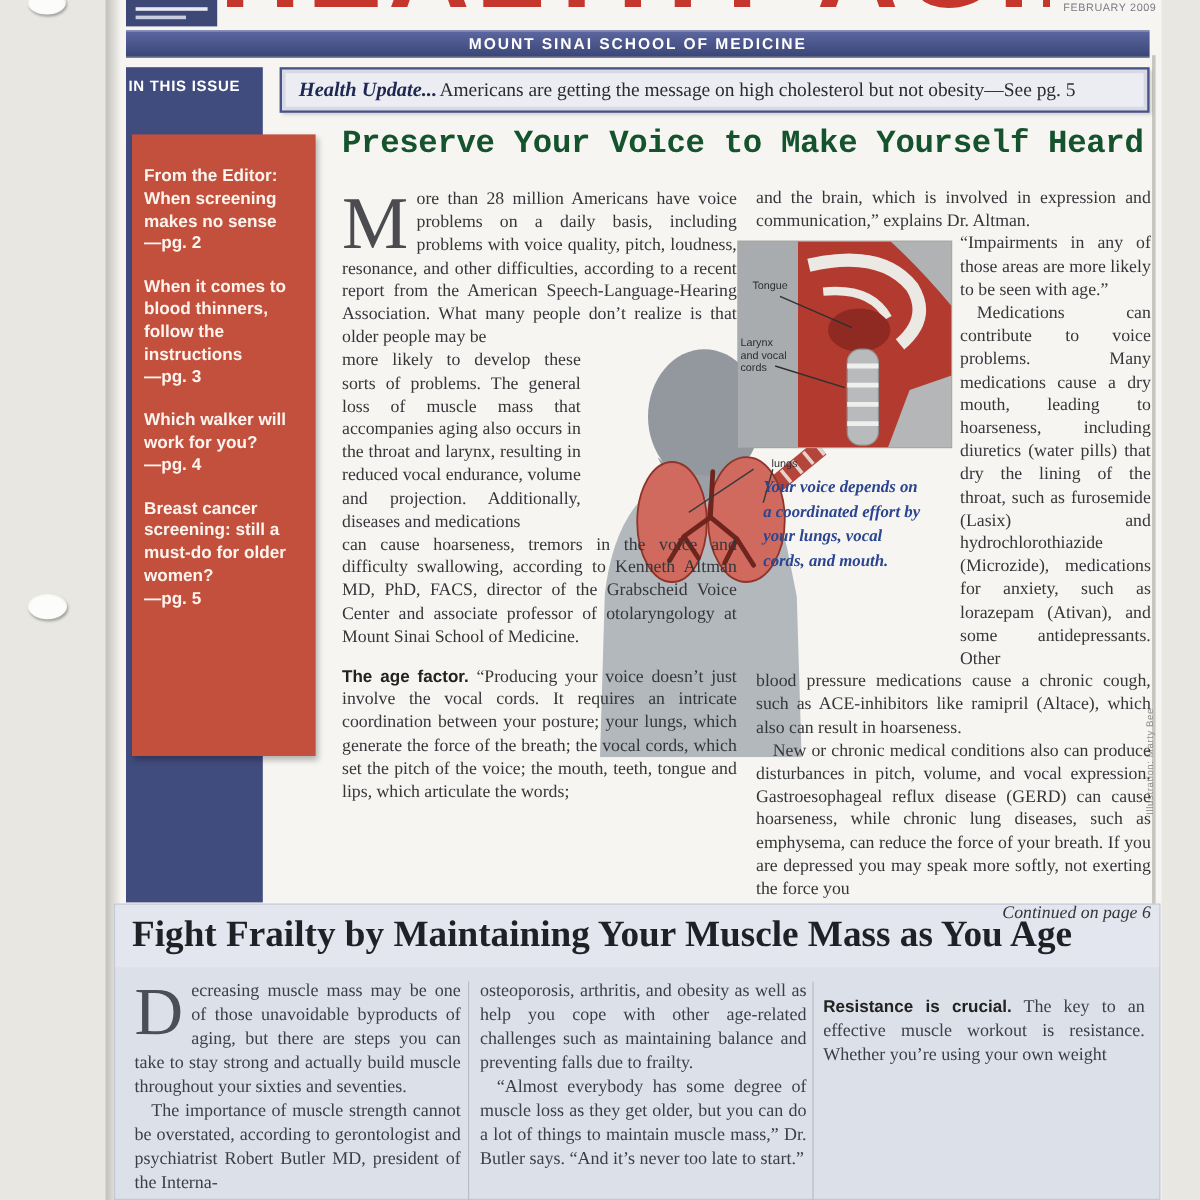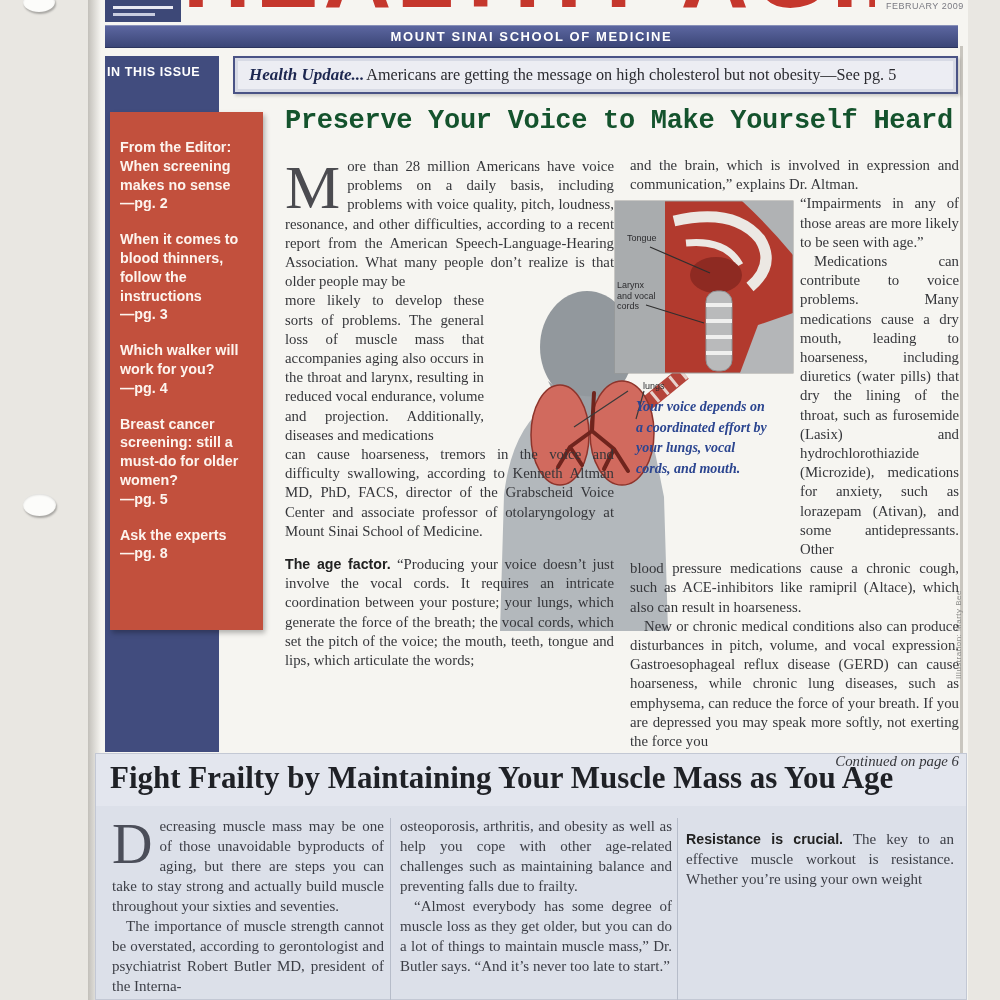--- a/index.html
+++ b/index.html
@@ -115,24 +115,20 @@
     <span>When it comes to blood thinners, follow the instructions</span>
     <span class="pg">—pg. 3</span>
   </div>
   <div class="si">
     <span>Which walker will work for you?</span>
     <span class="pg">—pg. 4</span>
   </div>
   <div class="si">
     <span>Breast cancer screening: still a must-do for older women?</span>
     <span class="pg">—pg. 5</span>
-  </div>
-  <div class="si">
-    <span>Ask the experts</span>
-    <span class="pg">—pg. 8</span>
   </div>
 </div>
 
 <div class="abs hu-box">
   <span class="hu-lead">Health Update...</span>
   <span class="hu-text">Americans are getting the message on high cholesterol but not obesity—See pg. 5</span>
 </div>
 
 <div class="abs headline1">Preserve Your Voice to Make Yourself Heard</div>
 

